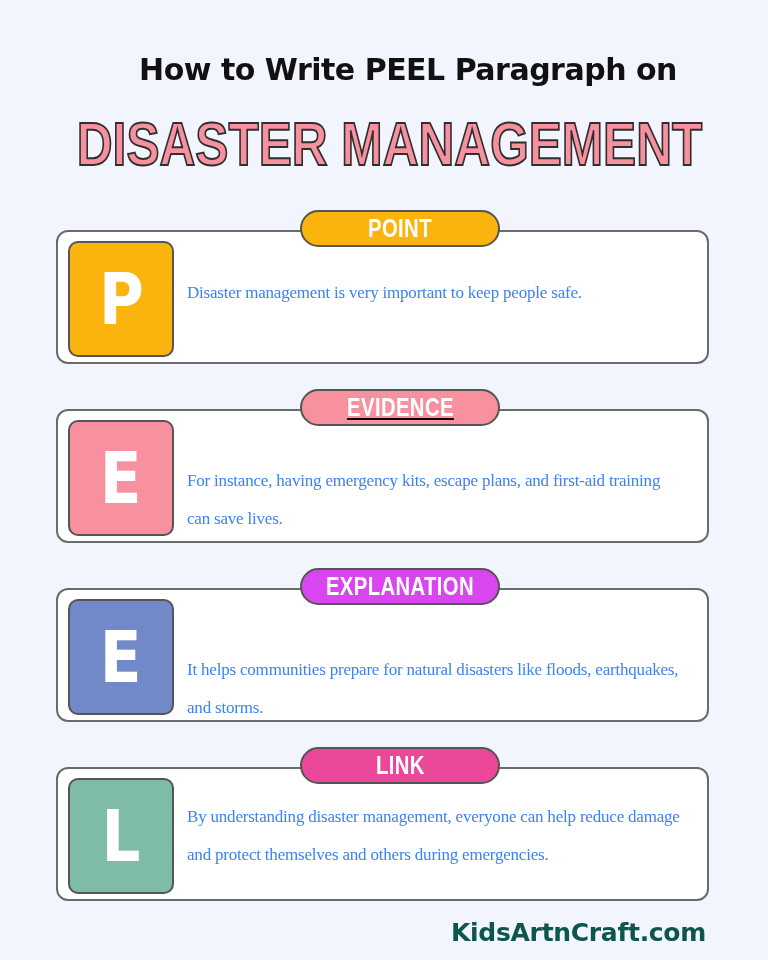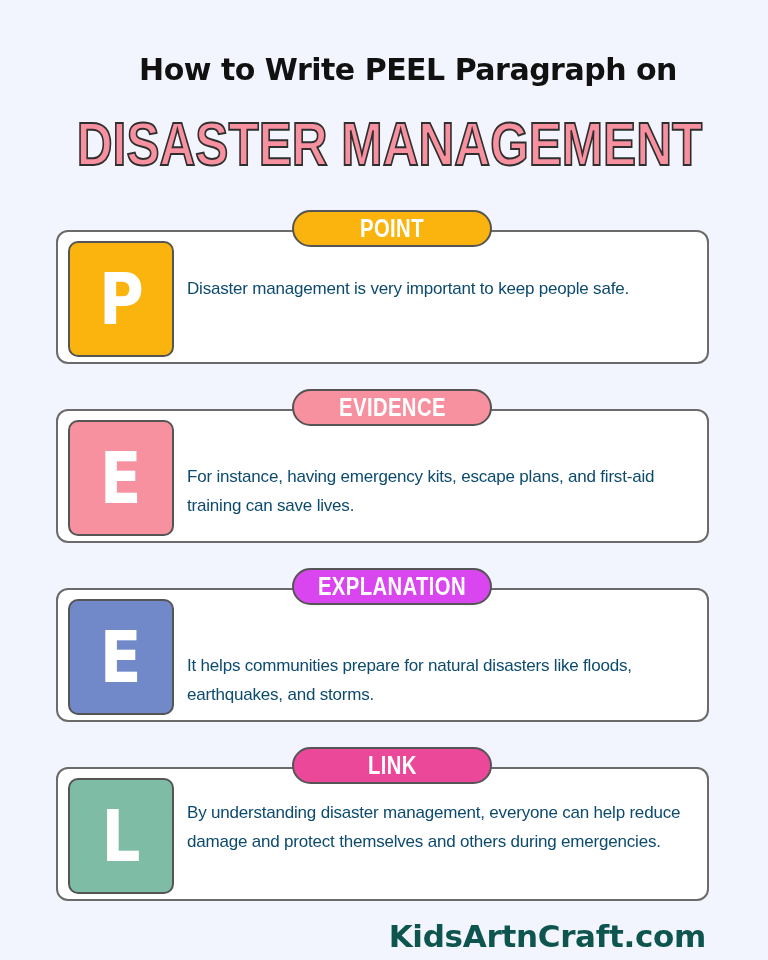--- a/index.html
+++ b/index.html
@@ -30,21 +30,21 @@
       white-space: nowrap;
     }
     .card {
       position: absolute; left: 56px; width: 653px; height: 134px;
       background: #ffffff;
       border: 2px solid #6b6b6b;
       border-radius: 12px;
       box-sizing: border-box;
     }
     .pill {
-      position: absolute; left: 292px; width: 200px; height: 37px;
+      position: absolute; left: 300px; width: 200px; height: 37px;
       border: 2px solid #555;
       border-radius: 20px;
       box-sizing: border-box;
       display: flex; align-items: center; justify-content: center;
       z-index: 2;
     }
     .pill span {
       color: #fff;
       font-family: "Liberation Sans", sans-serif;
       font-weight: bold;
@@ -64,28 +64,28 @@
     .letter-box span {
       color: #fff;
       font-family: "DejaVu Sans", sans-serif;
       font-weight: bold;
       font-size: 72px;
       display: inline-block;
       transform: scaleX(0.85);
     }
     .card-text {
       position: absolute; left: 129px; right: 20px;
-      font-family: Liberation Sans, sans-serif;
-      font-size: 17px; line-height: 29px; color: #0c4a6e;
+      font-family: Liberation Serif, serif;
+      font-size: 17px; line-height: 38px; color: #3b82f6;
       letter-spacing: -0.2px;
     }
     .footer {
       position: absolute; right: 62px; top: 918px;
       font-family: "DejaVu Sans", sans-serif;
-      font-weight: bold; font-size: 31px;
+      font-weight: bold; font-size: 25px;
       color: #0e5550;
       letter-spacing: -0.3px;
     }
   </style>
 </head>
 <body>
 
 <div class="subtitle">How to Write PEEL Paragraph on</div>
 <div class="title">DISASTER MANAGEMENT</div>
 
@@ -95,21 +95,21 @@
   </div>
   <div class="card" style="top:230px;">
     <div class="letter-box" style="background: rgb(251, 180, 14);">
       <span>P</span>
     </div>
     <div class="card-text" style="top:42px;">Disaster management is very important to keep people safe.</div>
   </div>
 </div>
 
 <div>
-  <div class="pill" style="top: 389px; background: rgb(247, 144, 159);">
+  <div class="pill" style="top: 389px; background: rgb(247, 144, 159); text-decoration: underline;">
     <span>EVIDENCE</span>
   </div>
   <div class="card" style="top:409px;">
     <div class="letter-box" style="background: rgb(247, 144, 159);">
       <span>E</span>
     </div>
     <div class="card-text" style="top:51px;">For instance, having emergency kits, escape plans, and first-aid training can save lives.</div>
   </div>
 </div>
 

